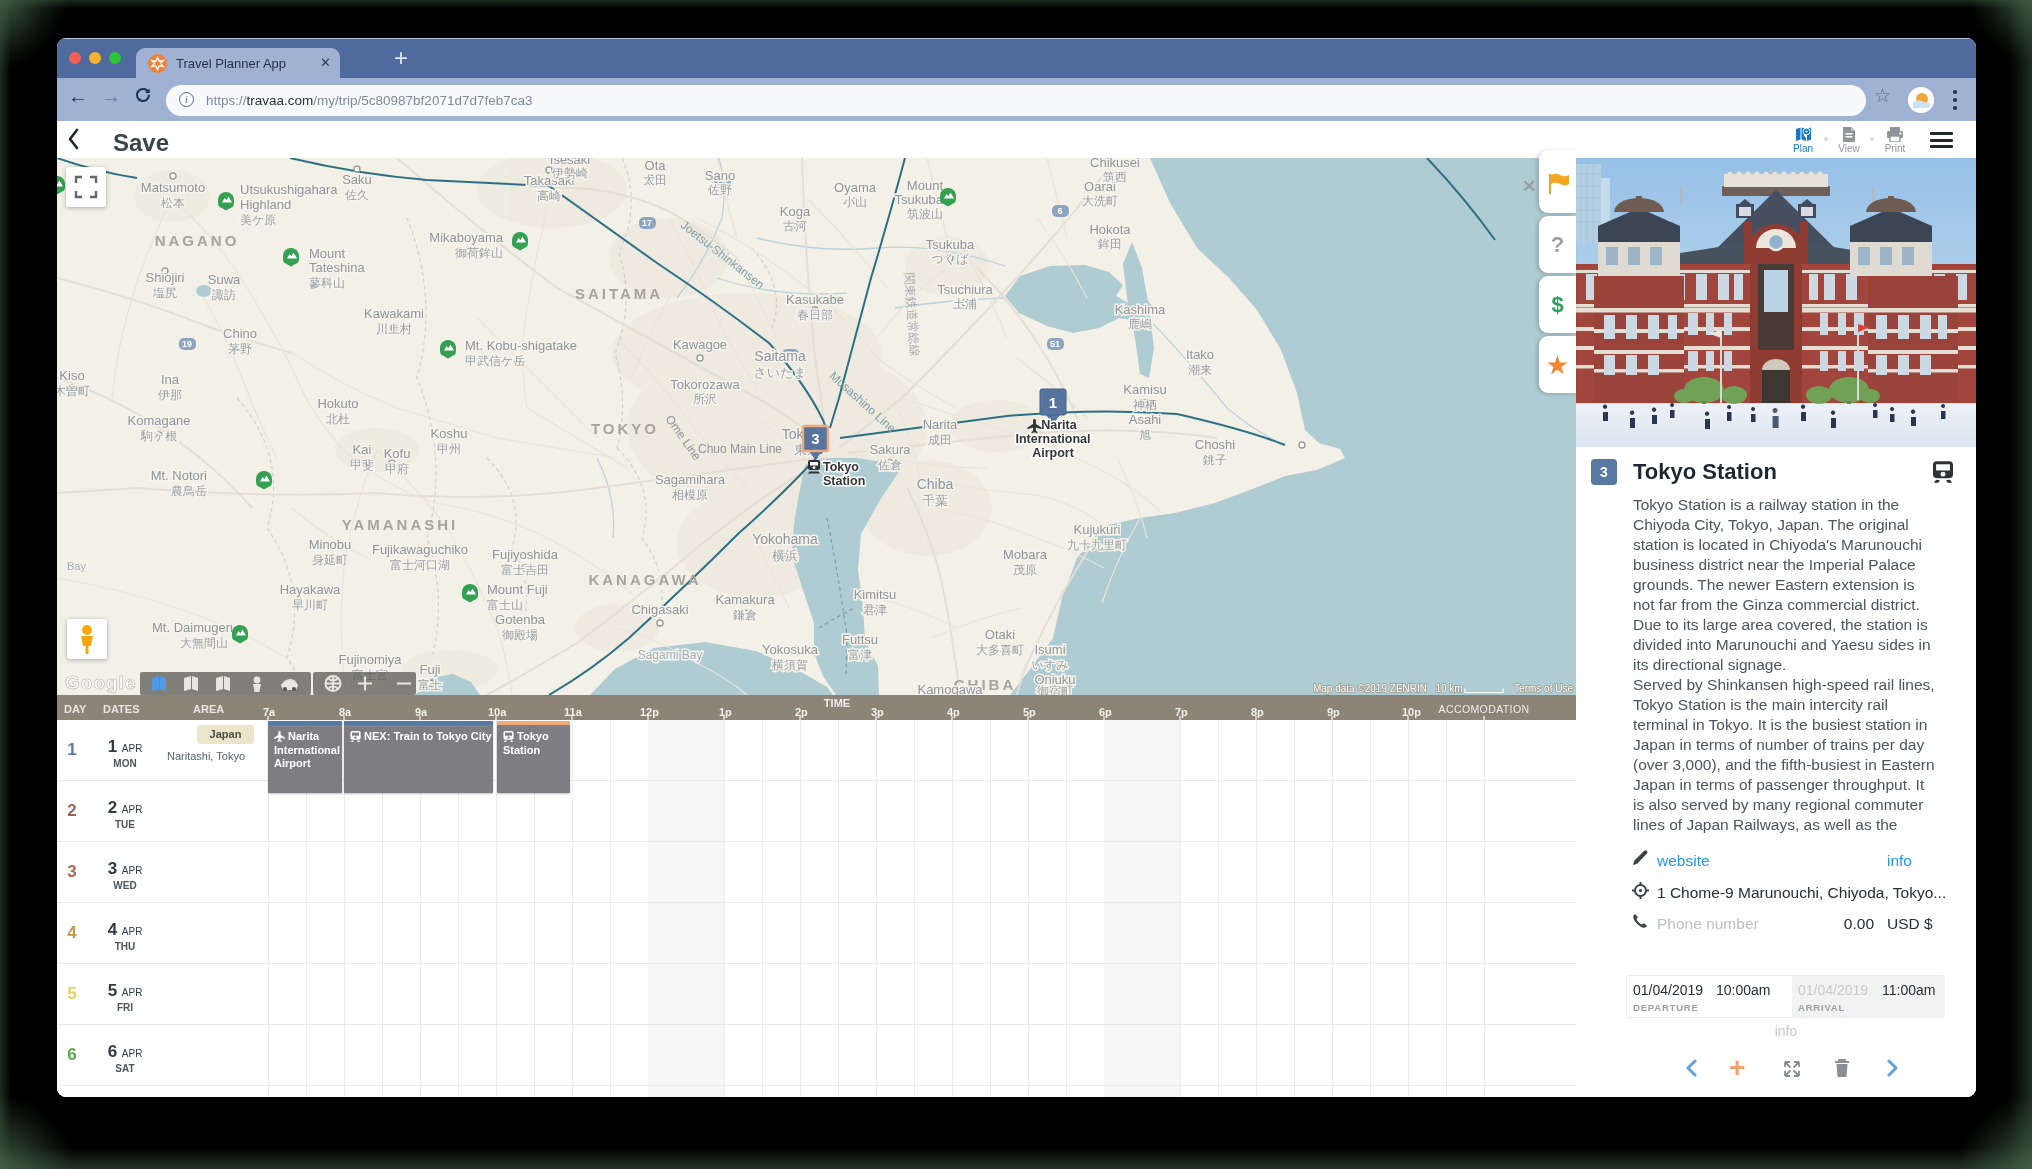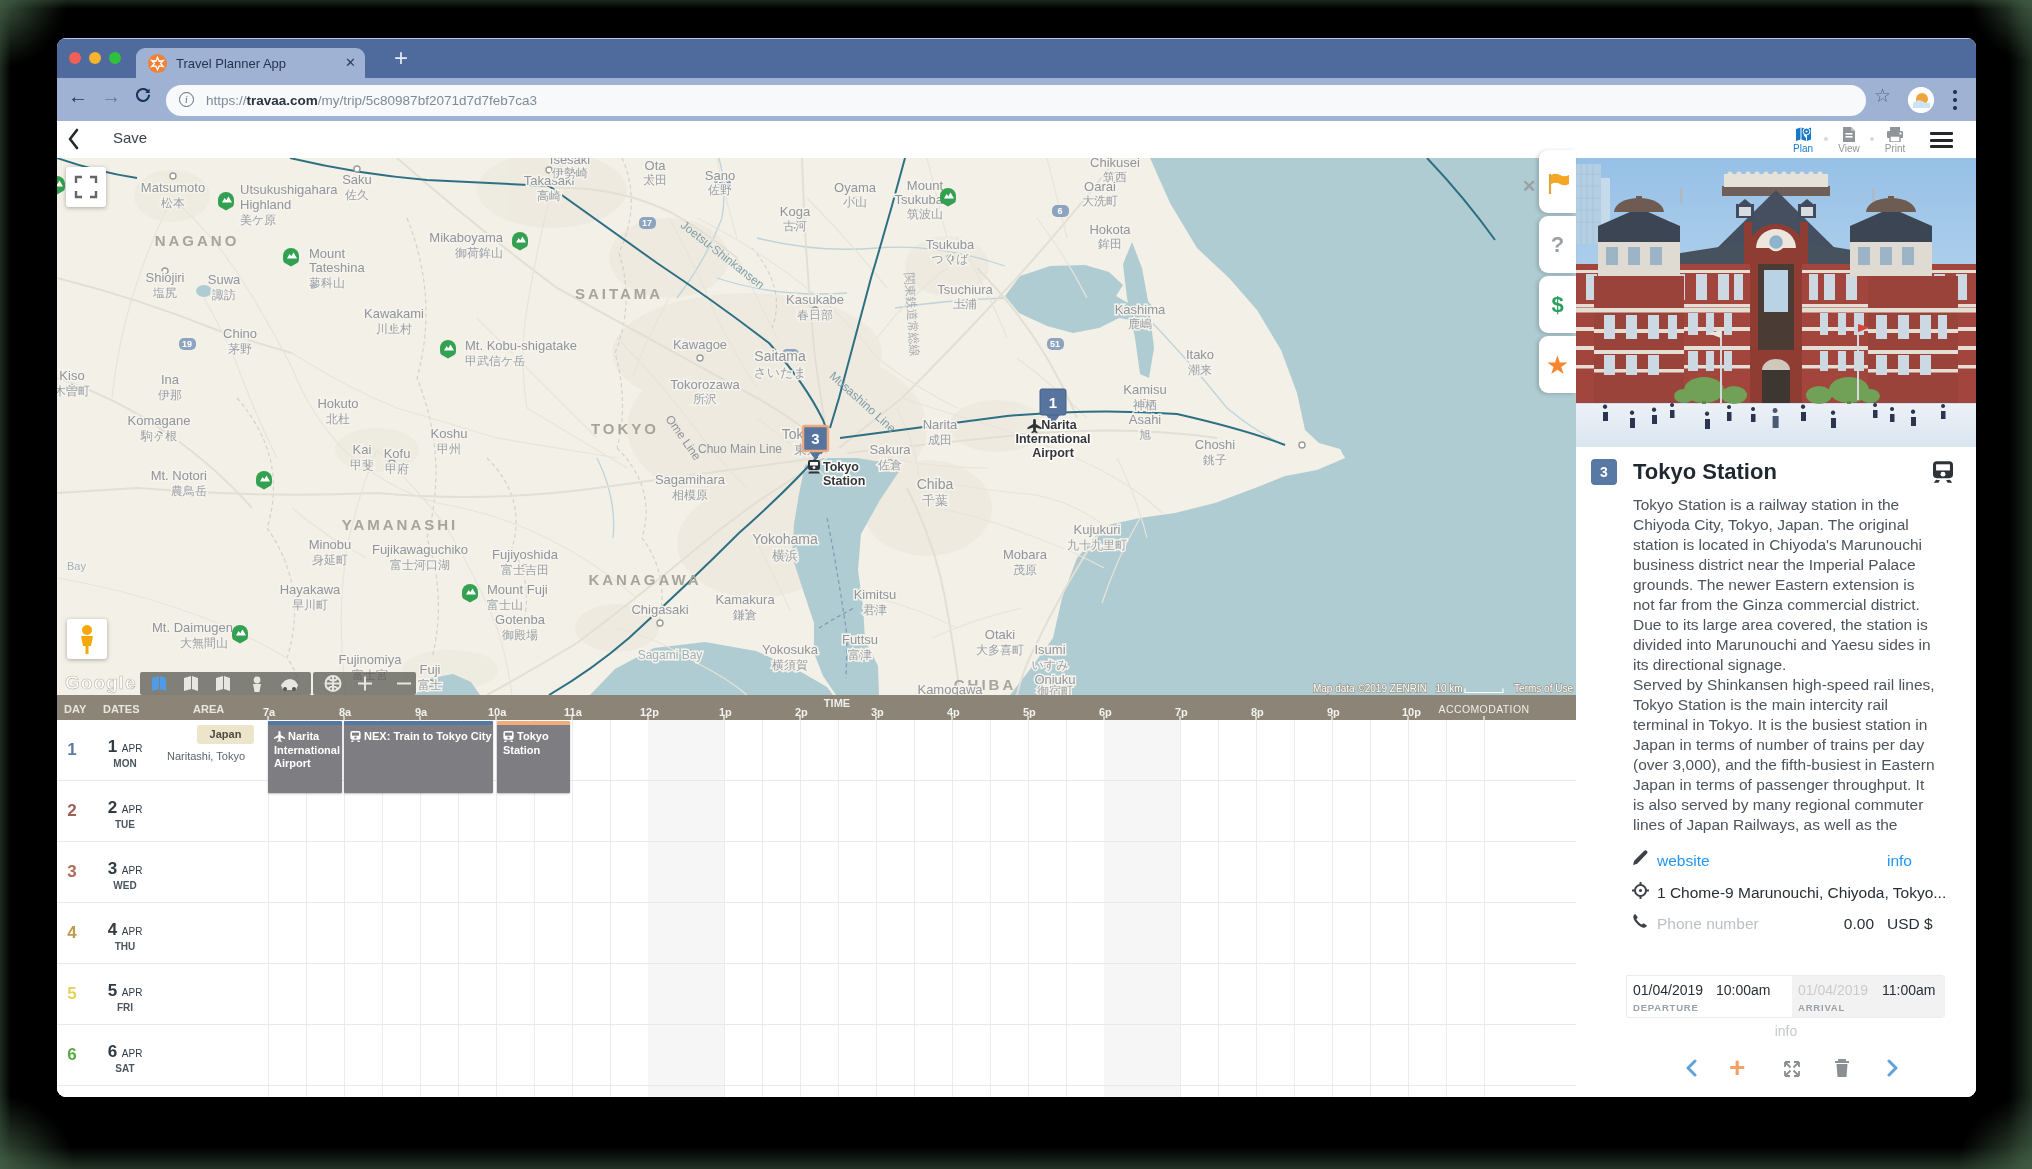--- a/index.html
+++ b/index.html
@@ -13,39 +13,39 @@
  radial-gradient(circle 120px at 0px 1169px, rgba(64,92,67,.95), rgba(64,92,67,0) 62%),
  radial-gradient(circle 120px at 2032px 1169px, rgba(64,92,67,.95), rgba(64,92,67,0) 62%),
  linear-gradient(to bottom, rgba(64,92,67,.5), rgba(64,92,67,0) 9px),
  linear-gradient(to top, rgba(64,92,67,.55), rgba(64,92,67,0) 22px),
  linear-gradient(to right, rgba(64,92,67,.5), rgba(64,92,67,0) 11px),
  linear-gradient(to left, rgba(64,92,67,.5), rgba(64,92,67,0) 24px);}
 .win{position:absolute;left:57px;top:38px;width:1919px;height:1059px;border-radius:9px;overflow:hidden;background:#fff;box-shadow:0 6px 40px 22px rgba(0,0,0,.9)}
 
 .tabbar{position:absolute;left:0;top:0;width:100%;height:40px;background:#4f6a9c;border-top:1px solid #b7c5dd}
 .tl{position:absolute;top:13px;width:12px;height:12px;border-radius:50%}
-.tab{position:absolute;left:79px;top:9px;width:229px;height:31px;background:#9fb2d3;border-radius:9px 9px 0 0}
+.tab{position:absolute;left:79px;top:9px;width:204px;height:31px;background:#9fb2d3;border-radius:9px 9px 0 0}
 .tab .fav{position:absolute;left:12px;top:6px;width:19px;height:19px;border-radius:50%;background:#f08137}
 .tab .ttl{position:absolute;left:40px;top:8px;font-size:13px;color:#253450}
 .tab .x{position:absolute;right:9px;top:7px;font-size:13px;color:#2c3d5e}
 .newtab{position:absolute;left:330px;top:12px;width:16px;height:16px;color:#dde5f1;font-size:22px;line-height:14px;font-weight:400}
 .toolbar{position:absolute;left:0;top:40px;width:100%;height:43px;background:#9fb2d3}
 .nav{position:absolute;top:7px;font-size:20px;color:#16345c}
 .urlbar{position:absolute;left:109px;top:7px;width:1700px;height:31px;background:#f7f9fa;border-radius:15.5px}
 .urlbar .info{position:absolute;left:13px;top:7px;width:15px;height:15px;border:1.6px solid #5f6b76;border-radius:50%;color:#5f6b76;font-size:10px;text-align:center;line-height:13px;font-family:"Liberation Serif",serif;font-style:italic}
 .urlbar .u{position:absolute;left:40px;top:8px;font-size:13.5px;color:#7d8b99}
-.urlbar .u b{color:#2a3340;font-weight:700}
+.urlbar .u b{color:#2a3340;font-weight:400}
 .star{position:absolute;left:1817px;top:8px;width:20px;height:20px;color:#4e678f;font-size:19px;line-height:20px}
 .avatar{position:absolute;left:1851px;top:9px;width:26px;height:26px;border-radius:50%;background:#fdfdfd;overflow:hidden}
 .dots{position:absolute;left:1896px;top:12px;width:4px;height:24px}
 .dots i{display:block;width:3.5px;height:3.5px;border-radius:50%;background:#1d3457;margin:0 0 4.5px 0}
 
 .appbar{position:absolute;left:0;top:83px;width:100%;height:37px;background:#fff}
 .appbar .back{position:absolute;left:10px;top:7px;font-size:19px;color:#23282d;font-weight:700}
-.appbar .save{position:absolute;left:56px;top:8px;font-size:15px;font-weight:400;color:#3a444d}
+.appbar .save{position:absolute;left:56px;top:8px;font-size:24px;font-weight:700;color:#3a444d}
 .appbar .title{position:absolute;left:0;top:8px;width:1919px;text-align:center;font-size:19px;font-weight:700;color:#57616b}
 .mi{position:absolute;top:6px;width:44px;text-align:center;font-size:10px;color:#8f959b}
 .mi svg{display:block;margin:0 auto 1px}
 .mi.on{color:#1878c8}
 .sep{position:absolute;top:16px;width:4px;height:4px;border-radius:50%;background:#d7dadd}
 .burger{position:absolute;left:1873px;top:11px;width:23px}
 .burger i{display:block;height:3px;background:#23282d;margin-bottom:3.5px;border-radius:1px}
 
 .main{position:absolute;left:0;top:120px;width:1919px;height:939px;background:#fff}
 .mapwrap{position:absolute;left:0;top:0;width:1519px;height:537px;overflow:hidden;background:#f3f0e7}

